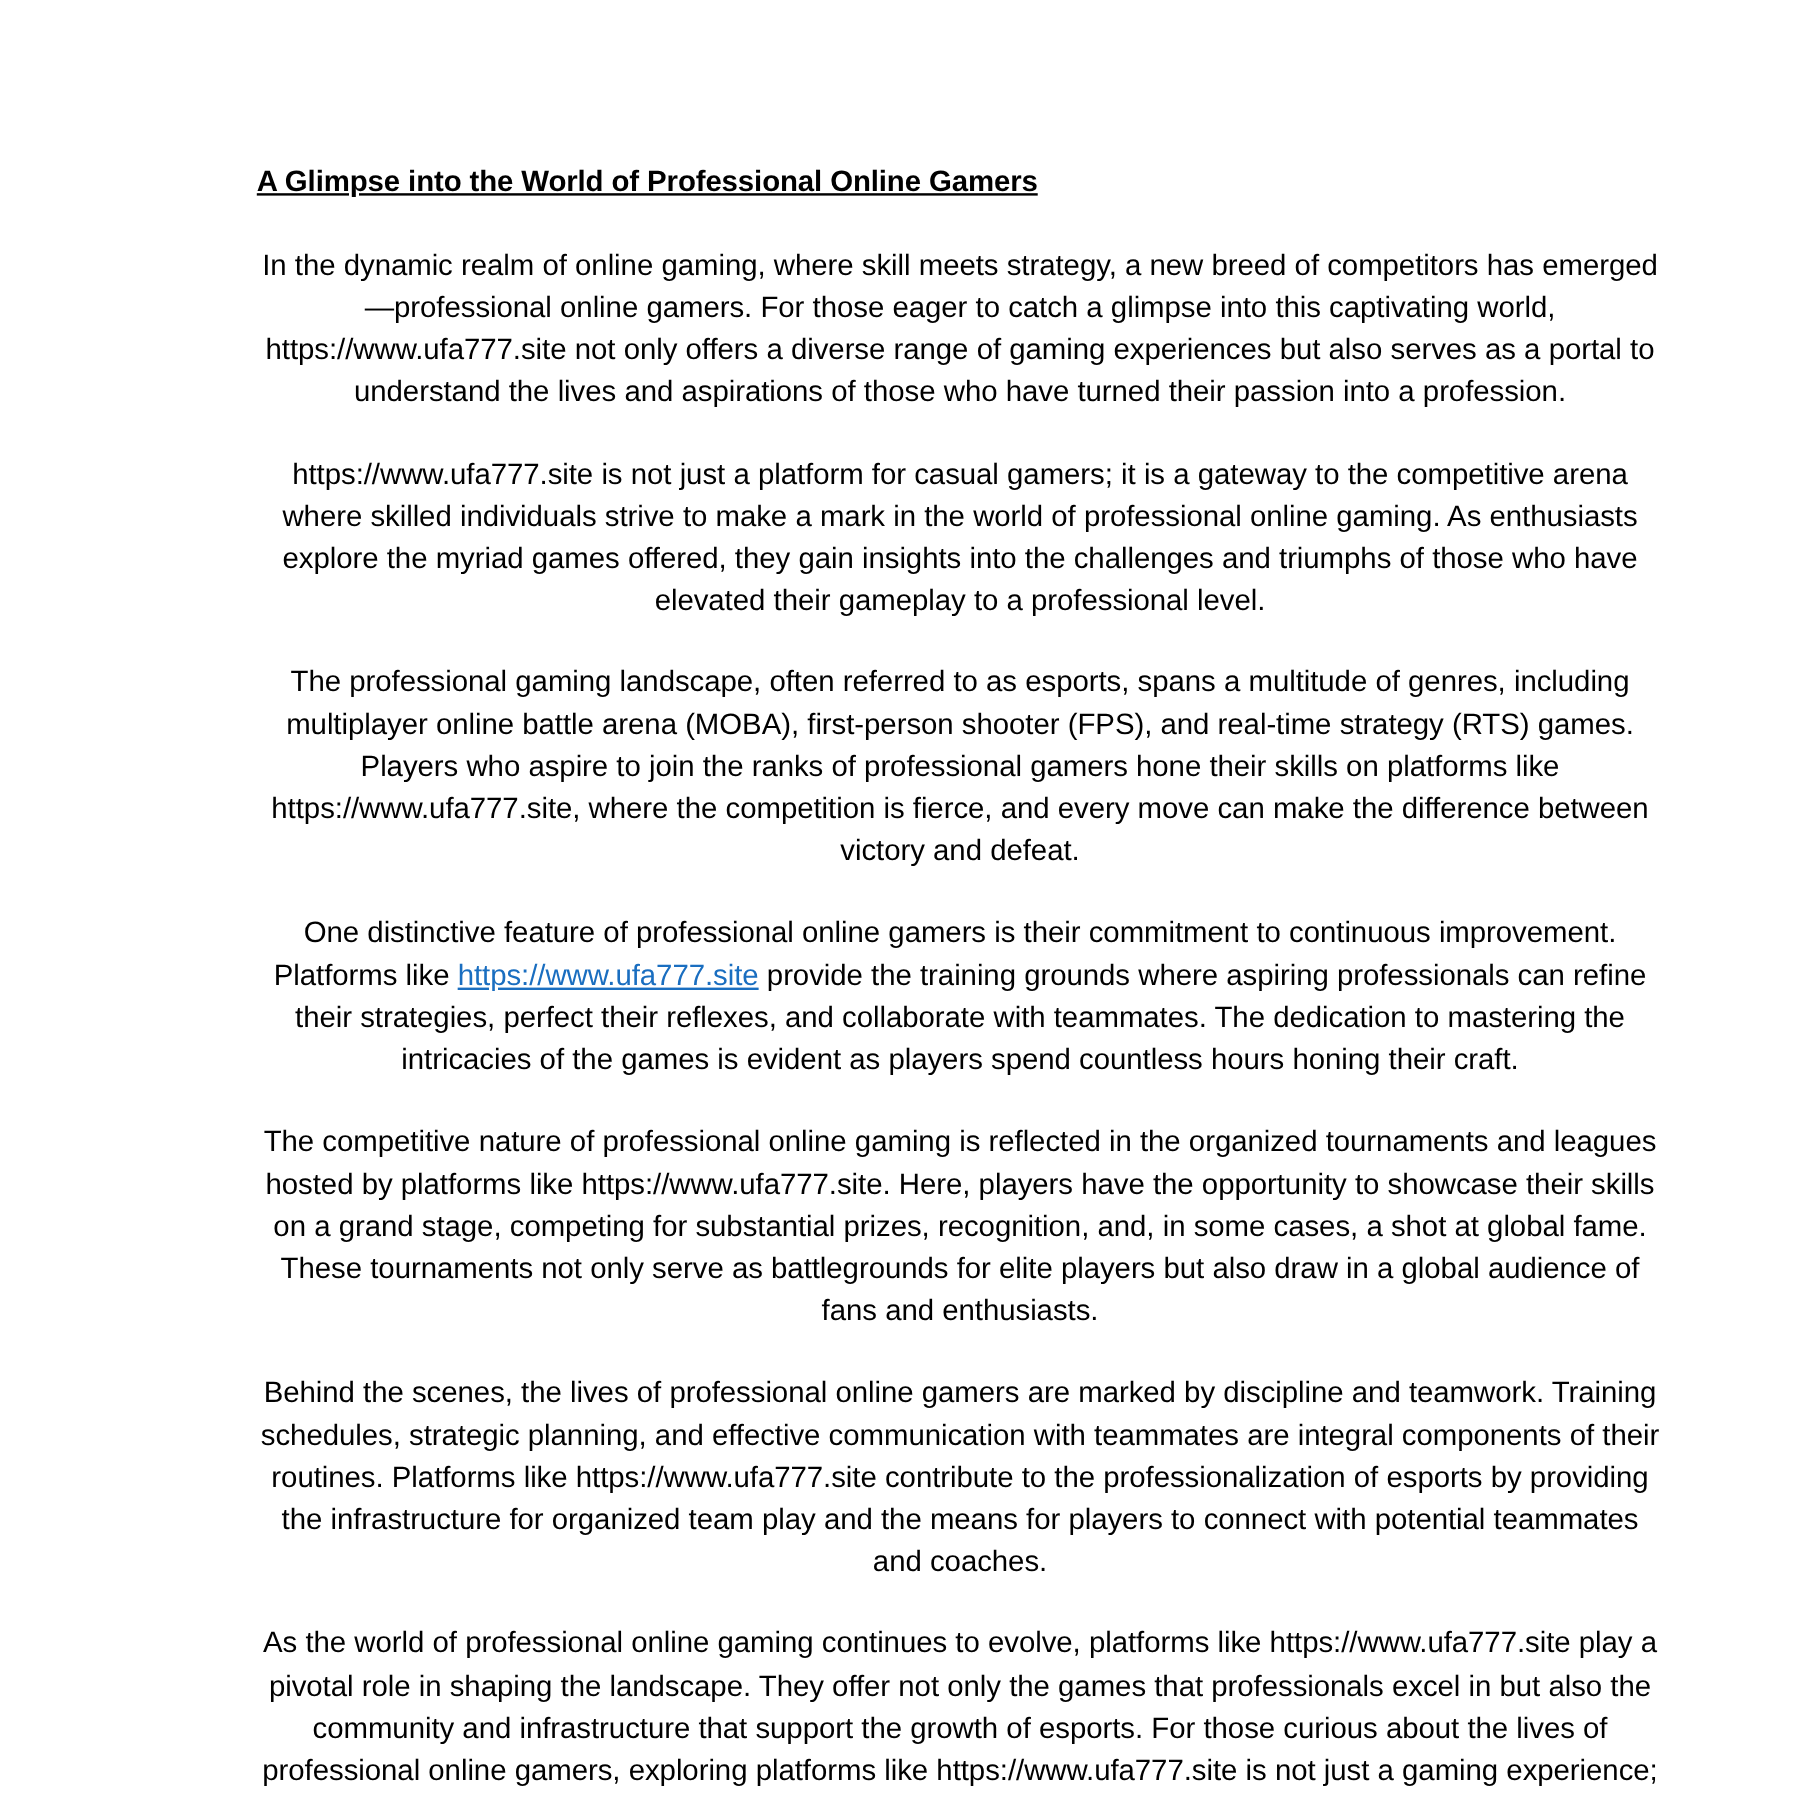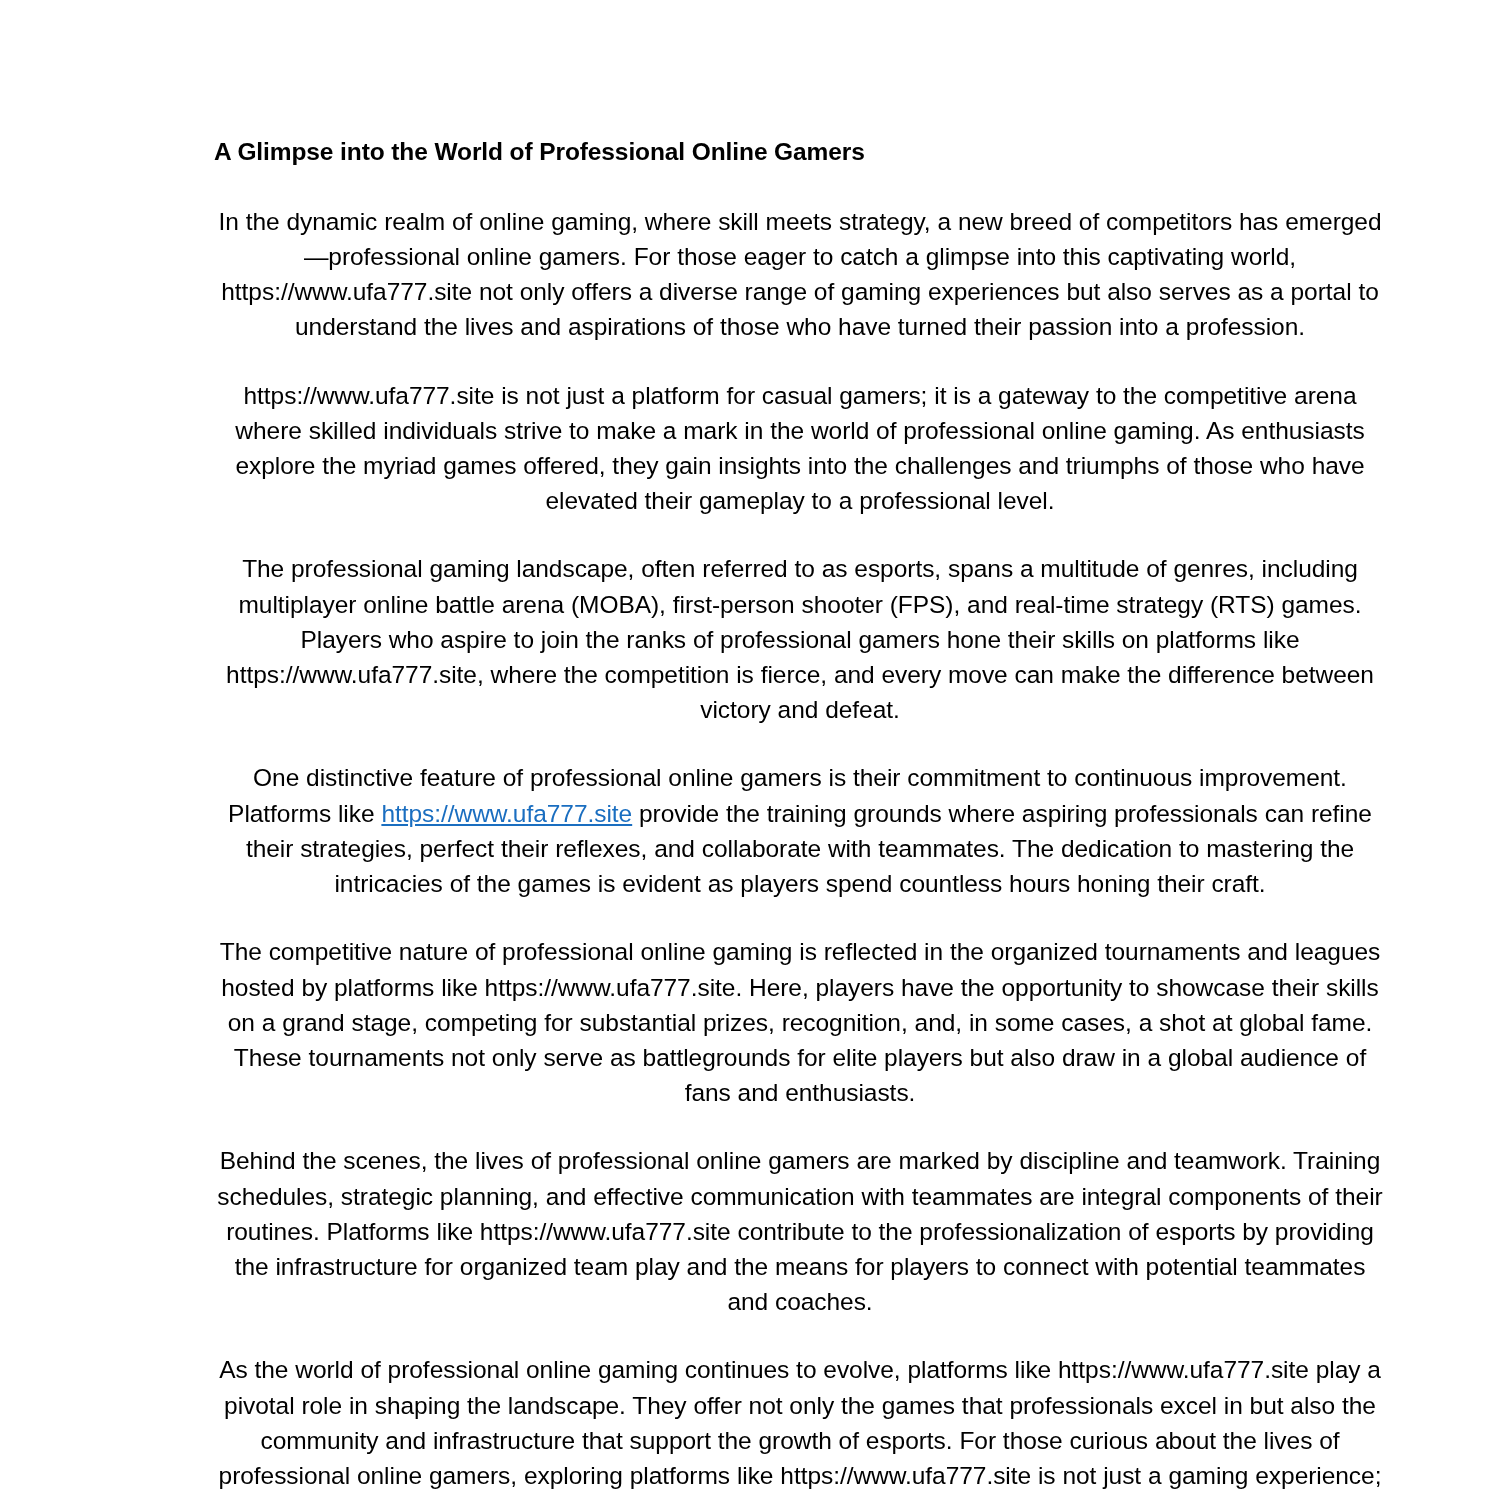--- a/index.html
+++ b/index.html
@@ -22,20 +22,21 @@
     left: 214px;
     top: 136px;
     width: 1172px;
   }
   .doc-title {
     font-size: 24.5px;
     font-weight: bold;
     line-height: 1.3;
     margin: 0 0 36px 0;
     letter-spacing: -0.1px;
+    text-decoration: underline;
   }
   .para {
     font-size: 24.5px;
     font-weight: normal;
     line-height: 35.2px;
     margin: 0 0 33px 0;
     text-align: center;
     letter-spacing: -0.05px;
     word-spacing: 0.1px;
   }

